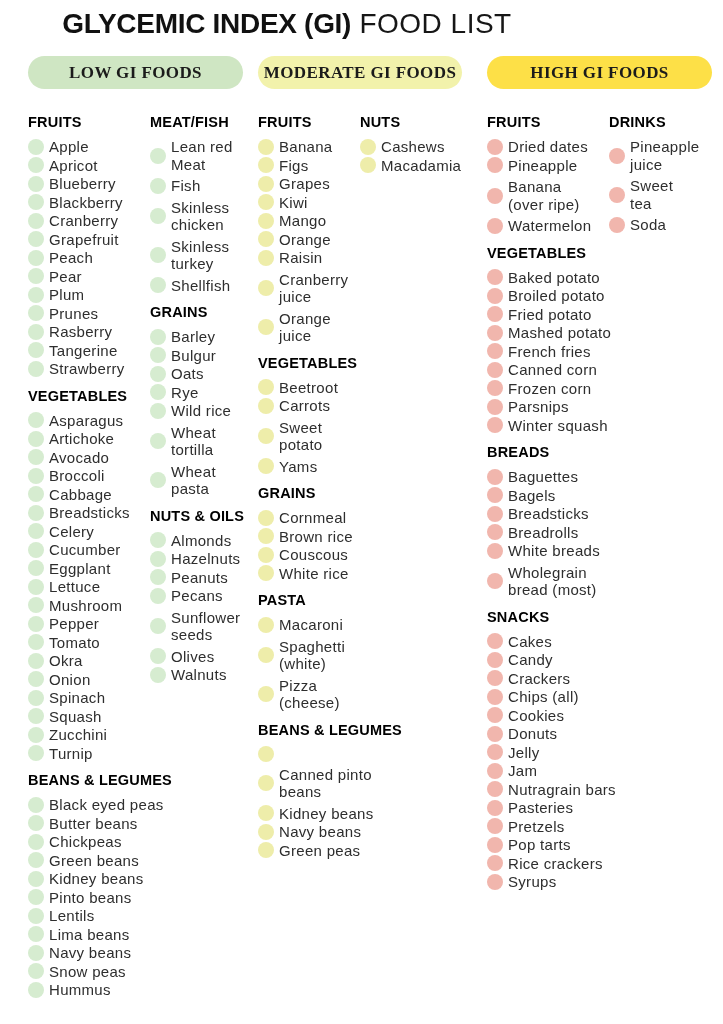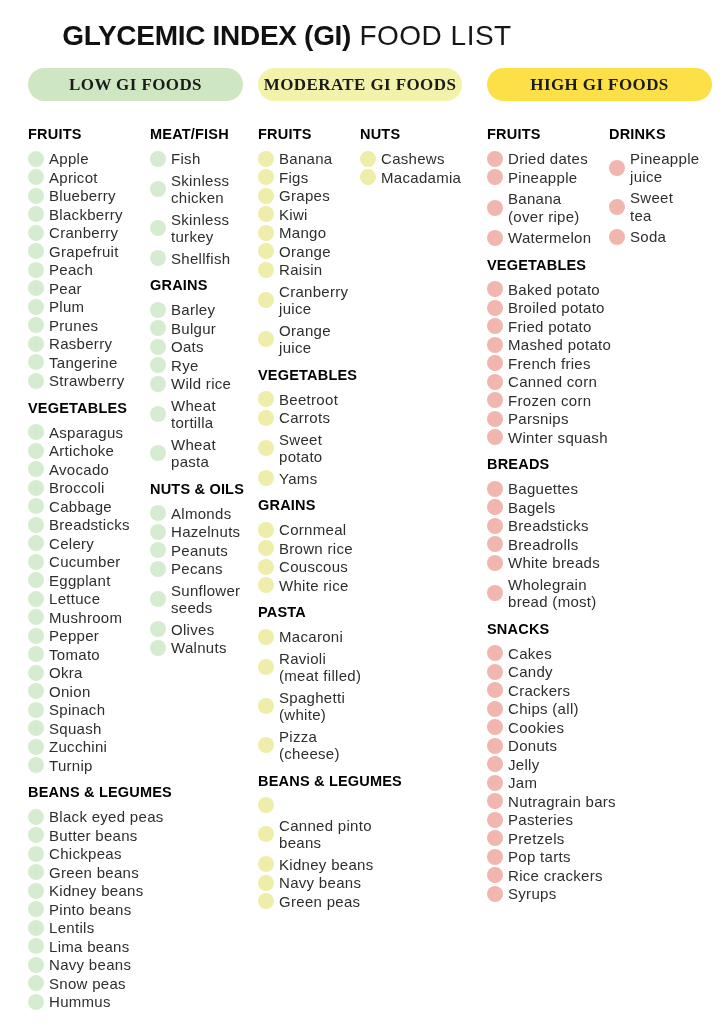--- a/index.html
+++ b/index.html
@@ -3,21 +3,21 @@
 <meta charset="utf-8">
 <style>
   * { margin: 0; padding: 0; box-sizing: border-box; }
   html, body { width: 723px; height: 1024px; }
   body {
     background: #ffffff;
     font-family: "Liberation Sans", sans-serif;
     color: #2e2e2e;
     overflow: hidden;
   }
-  .page { width: 574px; height: 1024px; padding: 16px 0 0 28px; }
+  .page { width: 574px; height: 1024px; padding: 4px 0 0 28px; }
 
   
   .title {
     text-align: center;
     font-size: 28px;
     letter-spacing: 0.2px;
     margin: 4px 28px 16px 0;
     color: #111;
     white-space: nowrap;
   }
@@ -281,20 +281,25 @@
               </div>
               <div class="item">
                 <span class="dot" style="background: rgb(214, 236, 208);"></span>
                 <span class="item-text">Hummus</span>
               </div>
             </div>
           </div>
           <div class="subcol subcol-1">
             <div class="section">
               <div class="section-title">MEAT/FISH</div>
+              <div class="item multi">
+                <span class="dot" style="background: rgb(214, 236, 208);"></span>
+                <span class="item-text">Lean red
+Meat</span>
+              </div>
               <div class="item">
                 <span class="dot" style="background: rgb(214, 236, 208);"></span>
                 <span class="item-text">Fish</span>
               </div>
               <div class="item multi">
                 <span class="dot" style="background: rgb(214, 236, 208);"></span>
                 <span class="item-text">Skinless
 chicken</span>
               </div>
               <div class="item multi">
@@ -462,25 +467,20 @@
               </div>
             </div>
             <div class="section">
               <div class="section-title">PASTA</div>
               <div class="item">
                 <span class="dot" style="background: rgb(238, 237, 170);"></span>
                 <span class="item-text">Macaroni</span>
               </div>
               <div class="item multi">
                 <span class="dot" style="background: rgb(238, 237, 170);"></span>
-                <span class="item-text">Ravioli
-(meat filled)</span>
-              </div>
-              <div class="item multi">
-                <span class="dot" style="background: rgb(238, 237, 170);"></span>
                 <span class="item-text">Spaghetti
 (white)</span>
               </div>
               <div class="item multi">
                 <span class="dot" style="background: rgb(238, 237, 170);"></span>
                 <span class="item-text">Pizza
 (cheese)</span>
               </div>
             </div>
             <div class="section">

